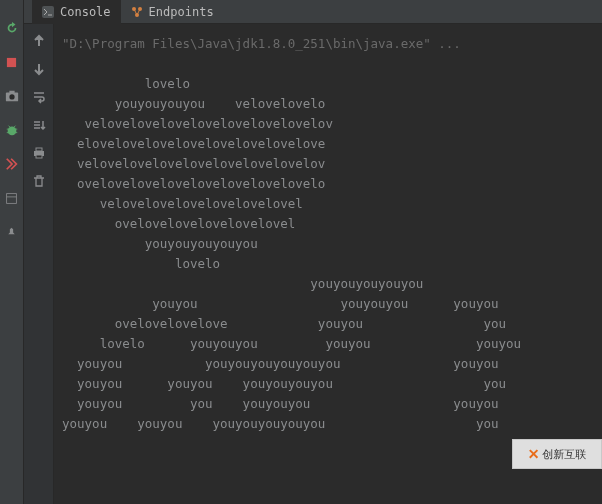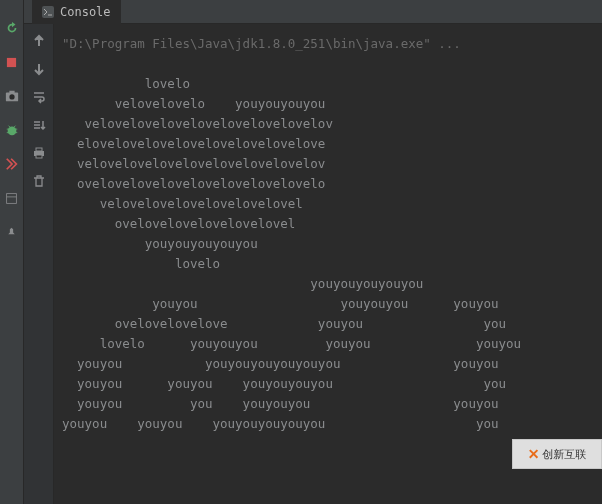--- a/index.html
+++ b/index.html
@@ -179,20 +179,32 @@
   <div class="toolbar">
     <div class="tab active">
       <span class="tab-icon">
         <svg viewBox="0 0 12 12" width="12" height="12">
             <rect fill="#4e5254" x="0" y="0" width="12" height="12" rx="2"></rect>
             <path stroke="#aaa" fill="none" d="M2 3 L5 6 L2 9 M6 9 L10 9"></path>
           </svg>
       </span>
       <span>Console</span>
     </div>
+    <div class="tab">
+      <span class="tab-icon">
+        <svg viewBox="0 0 12 12" width="12" height="12">
+            <circle fill="#d38040" cx="3" cy="3" r="2"></circle>
+            <circle fill="#d38040" cx="9" cy="3" r="2"></circle>
+            <circle fill="#d38040" cx="6" cy="9" r="2"></circle>
+            <line stroke="#d38040" x1="3" y1="3" x2="6" y2="9"></line>
+            <line stroke="#d38040" x1="9" y1="3" x2="6" y2="9"></line>
+          </svg>
+      </span>
+      <span>Endpoints</span>
+    </div>
   </div>
 
   <div class="console-body">
     <div class="gutter">
       <div class="gutter-icon">
         <svg viewBox="0 0 14 14" width="14" height="14">
             <path fill="#8a8c8e" d="M7 2 L7 12 M3 6 L7 2 L11 6" stroke="#8a8c8e" stroke-width="2"></path>
           </svg>
       </div>
       <div class="gutter-icon">
@@ -220,21 +232,21 @@
       <div class="gutter-icon">
         <svg viewBox="0 0 14 14" width="14" height="14">
             <path d="M4 4 L4 12 L10 12 L10 4 M2 4 L12 4 M5 2 L9 2 L9 4 L5 4 Z" stroke="#8a8c8e" stroke-width="1.3" fill="none"></path>
           </svg>
       </div>
     </div>
 
     <div class="output"><span class="cmd">"D:\Program Files\Java\jdk1.8.0_251\bin\java.exe" ...</span>
 <span></span>
 <span>           lovelo</span>
-<span>       velovelovelo    youyouyouyou</span>
+<span>       youyouyouyou    velovelovelo</span>
 <span>   velovelovelovelovelovelovelovelov</span>
 <span>  elovelovelovelovelovelovelovelove</span>
 <span>  velovelovelovelovelovelovelovelov</span>
 <span>  ovelovelovelovelovelovelovelovelo</span>
 <span>     velovelovelovelovelovelovel</span>
 <span>       ovelovelovelovelovelovel</span>
 <span>           youyouyouyouyou</span>
 <span>               lovelo</span>
 <span>                                 youyouyouyouyou</span>
 <span>            youyou                   youyouyou      youyou</span>

